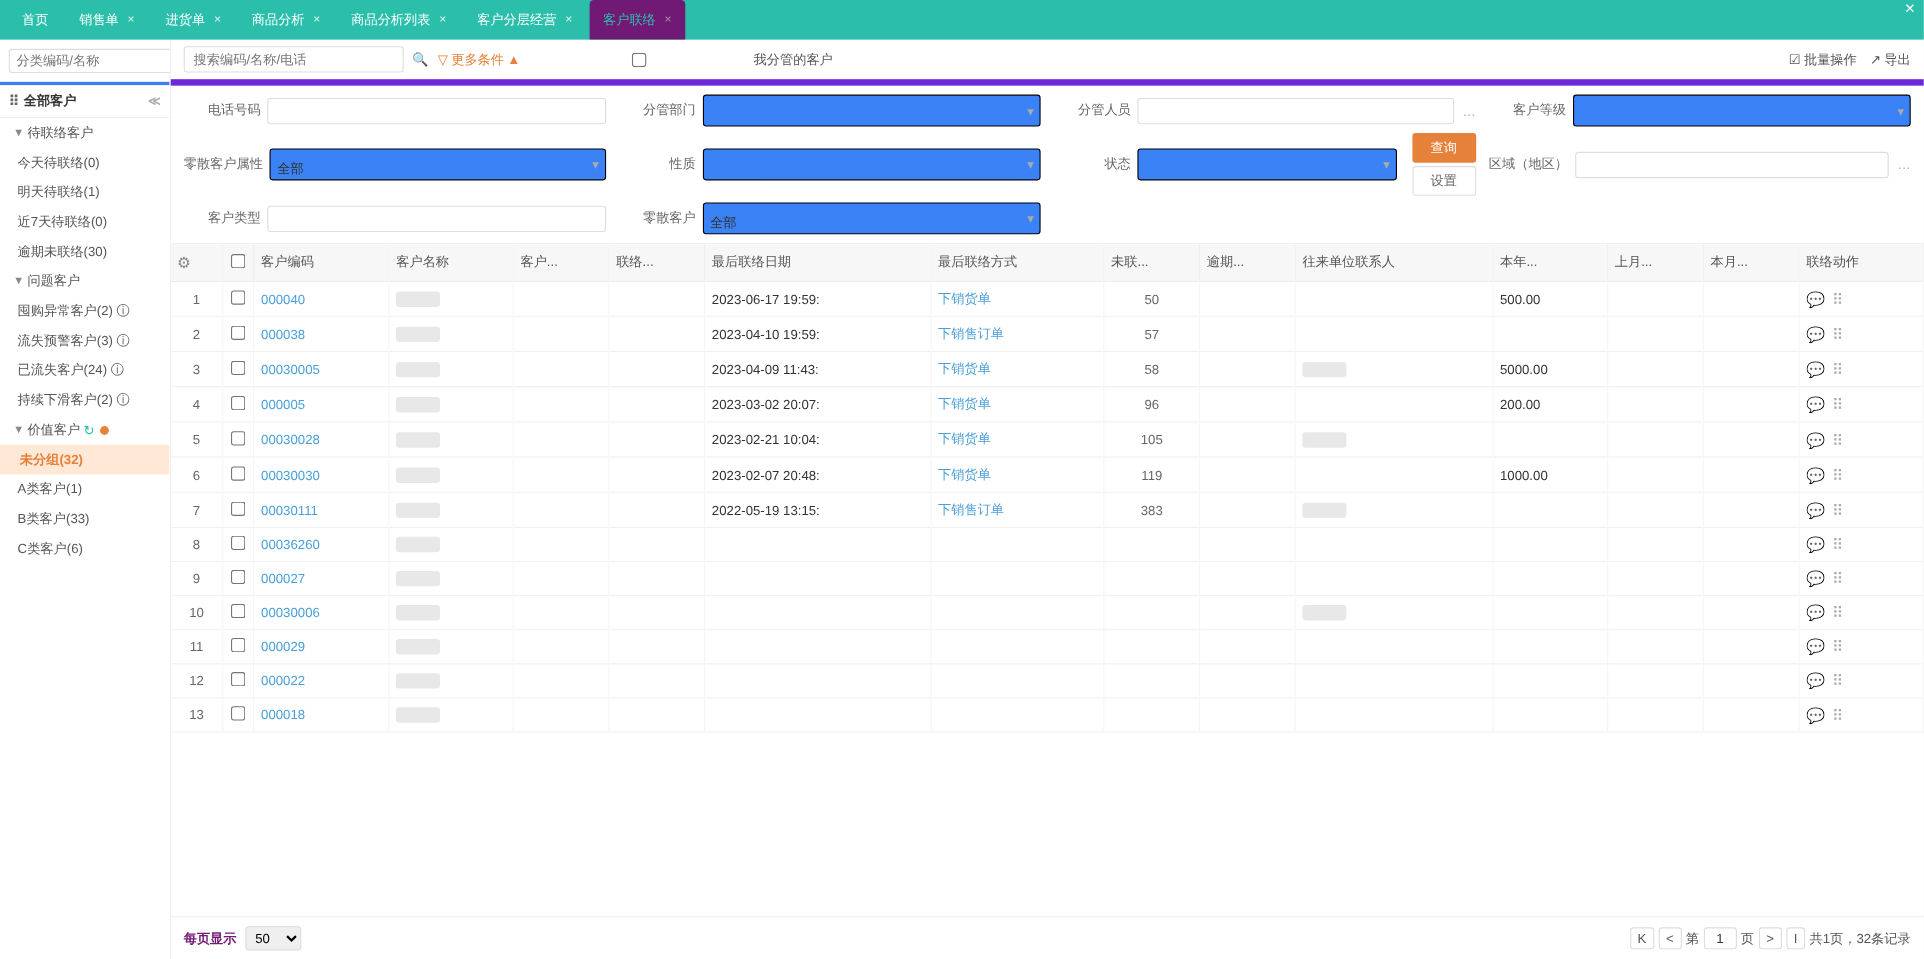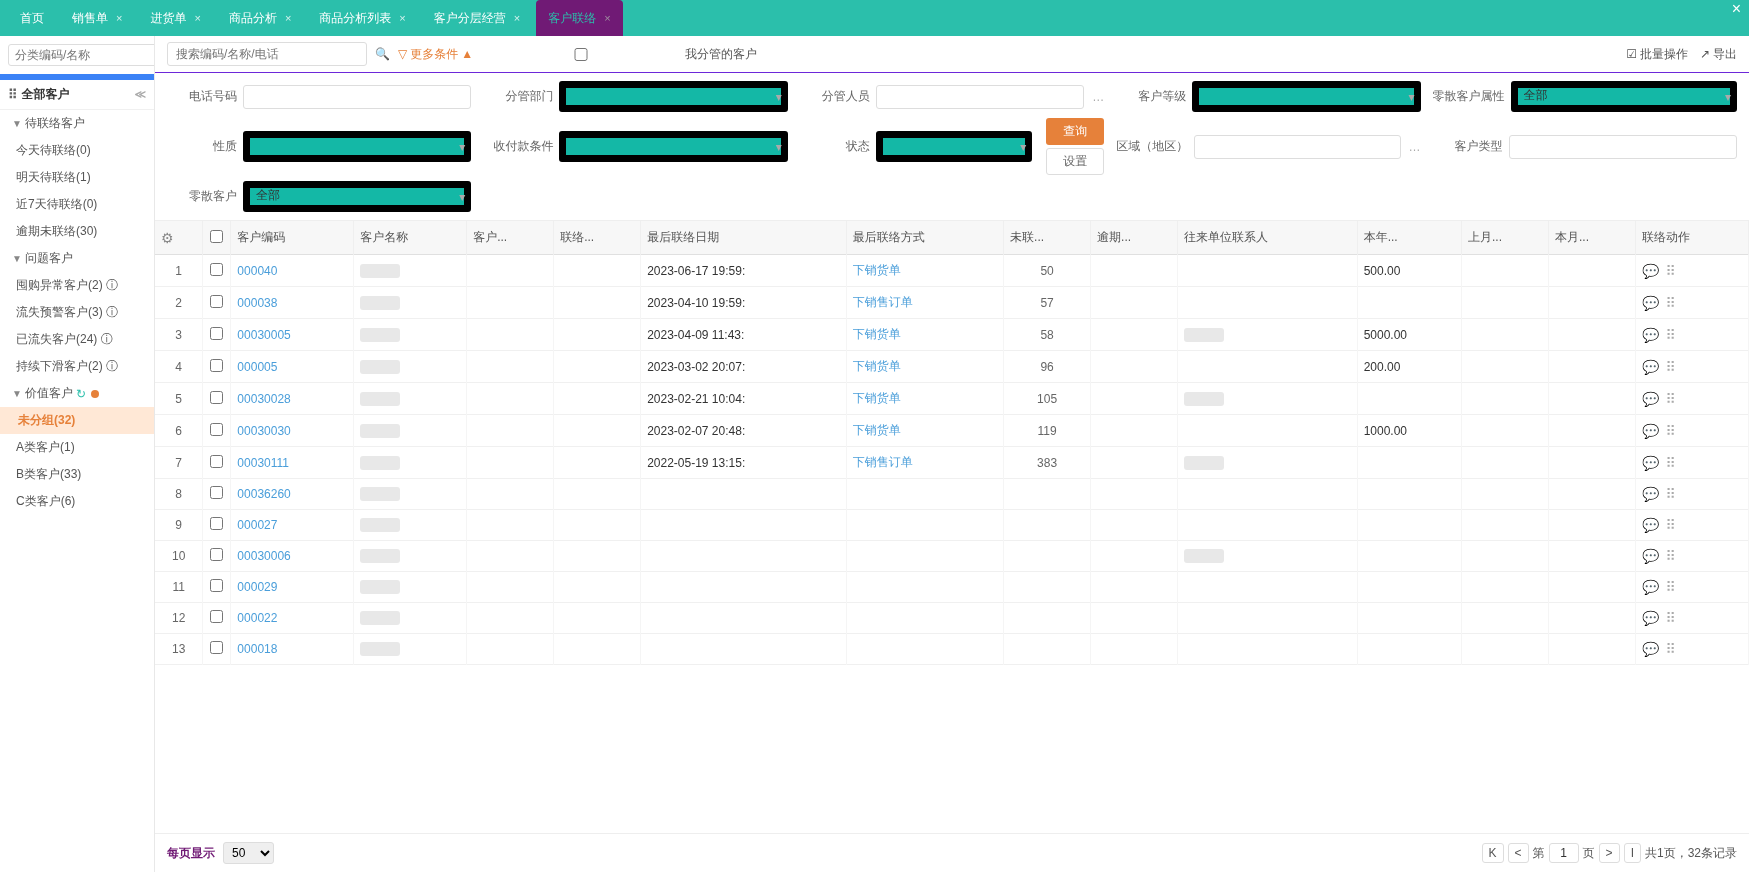--- a/index.html
+++ b/index.html
@@ -60,21 +60,21 @@
       background: #fff;
       border-right: 1px solid #e8e8e8;
       display: flex;
       flex-direction: column;
       overflow-y: auto;
     }
     .sidebar-search {
       display: flex;
       align-items: flex-end;
       padding: 8px;
-      border-bottom: 6px solid #3b82f6;
+      border-bottom: 3px solid #3b82f6;
       gap: 4px;
     }
     .sidebar-search input {
       flex: 1;
       border: 1px solid #ddd;
       border-radius: 3px;
       padding: 3px 6px;
       font-size: 12px;
       outline: none;
       color: #666;
@@ -125,21 +125,21 @@
       overflow: hidden;
     }
 
     
     .filter-bar {
       background: #fff;
       padding: 6px 12px;
       display: flex;
       align-items: center;
       gap: 8px;
-      border-bottom: 1px solid #6d28d9;
+      border-bottom: 6px solid #6d28d9;
     }
     .filter-bar input {
       border: 1px solid #ddd;
       border-radius: 3px;
       padding: 4px 8px;
       width: 200px;
       outline: none;
       font-size: 12px;
     }
     .filter-btn {
@@ -172,21 +172,21 @@
       cursor: pointer;
       font-size: 12px;
     }
 
     
     .adv-filter {
       background: #fff;
       padding: 8px 12px;
       border-bottom: 1px solid #eee;
       display: grid;
-      grid-template-columns: 1fr 1fr 1fr 1fr 1fr;
+      grid-template-columns: 1fr 1fr 1fr 1fr;
       gap: 6px 12px;
     }
     .filter-row {
       display: flex;
       align-items: center;
       gap: 6px;
     }
     .filter-label {
       color: #666;
       white-space: nowrap;
@@ -205,27 +205,27 @@
       background: #fff;
     }
     .select-wrapper {
       flex: 1;
       position: relative;
       display: flex;
       align-items: center;
     }
     .select-wrapper select {
       width: 100%;
-      border: 7px solid #000000;
+      border: 1px solid #000000;
       border-radius: 3px;
-      padding: 0 22px 3px 6px;
+      padding: 10px 22px 3px 6px;
       font-size: 12px;
       outline: none;
       appearance: none;
-      background: #14b8a6;
+      background: #3b82f6;
       cursor: pointer;
       color: #333;
     }
     .select-wrapper::after {
       content: '▾';
       position: absolute;
       right: 6px;
       color: #aaa;
       pointer-events: none;
     }
@@ -534,28 +534,20 @@
 
       <div class="filter-row">
         <span class="filter-label">性质</span>
         <div class="select-wrapper">
           <select>
             <option></option>
           </select>
         </div>
       </div>
       <div class="filter-row">
-        <span class="filter-label">收付款条件</span>
-        <div class="select-wrapper">
-          <select>
-            <option></option>
-          </select>
-        </div>
-      </div>
-      <div class="filter-row">
         <span class="filter-label">状态</span>
         <div class="select-wrapper">
           <select>
             <option></option>
           </select>
         </div>
         <div style="display:flex;flex-direction:column;gap:3px;margin-left:8px">
           <button class="btn-query">查询</button>
           <button class="btn-reset">设置</button>
         </div>

